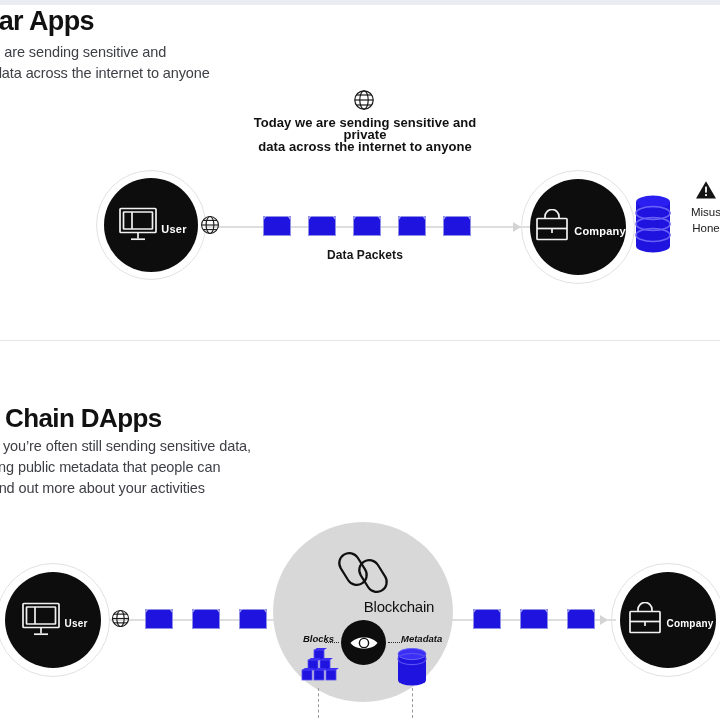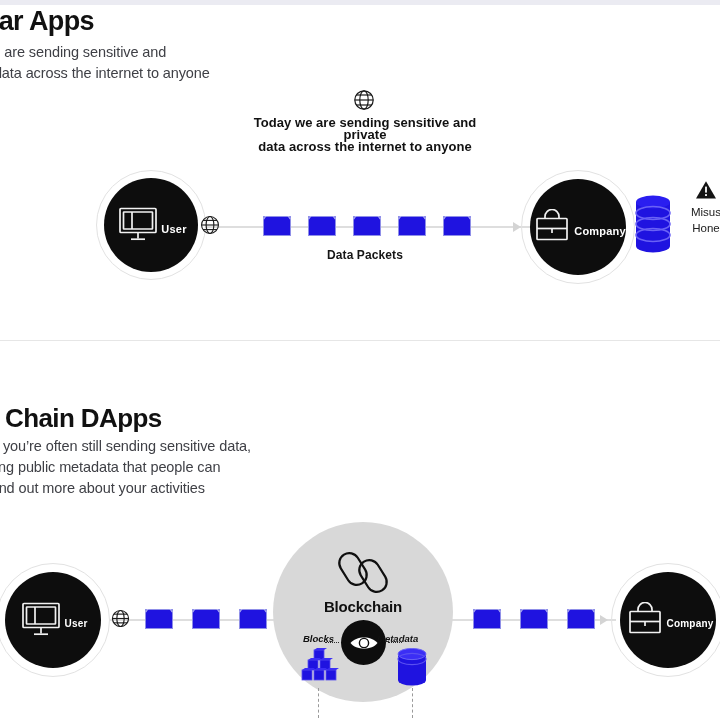--- a/index.html
+++ b/index.html
@@ -126,22 +126,22 @@
     letter-spacing:0.05px;
   }
   
   .bc-circle{
     position:absolute;
     border-radius:50%;
     background:#d8d8d8;
   }
   .bc-title{
     position:absolute;
-    font-size:15px;font-weight:700;color:#101010;
-    text-align:center;width:100%;letter-spacing:-0.2px;
+    font-size:15px;font-weight:400;color:#101010;
+    text-align:center;width:100%;letter-spacing:-0.2px;padding-left:36px;
   }
   .bc-small{
     position:absolute;
     font-size:9.5px;font-weight:700;color:#101010;
     white-space:nowrap;
     font-style:italic;
   }
   .dash-v{
     position:absolute;width:0;
     border-left:1.4px dashed #9a9a9a;
@@ -352,21 +352,21 @@
         <polygon points="23,12 26,10 36,10 33,12"></polygon>
         <polygon points="5,22 8,20 18,20 15,22"></polygon>
         <polygon points="17,22 20,20 30,20 27,22"></polygon>
         <polygon points="29,22 32,20 42,20 39,22"></polygon>
       </g>
     </svg>
   </div>
 
   <div class="dash-v" style="left:318px;top:688px;height:30px;"></div>
 
-  <div class="bc-small" style="left:377px;top:633px;">Metadata</div>
+  <div class="bc-small" style="left:401px;top:633px;">Metadata</div>
 
   <div style="position:absolute;left:396px;top:648px;">
     <svg width="32" height="40" viewBox="0 0 32 40">
       <path d="M2 6 V32 a14 5.6 0 0 0 28 0 V6 Z" fill="#1f13e0"></path>
       <ellipse cx="16" cy="6" rx="14" ry="5.6" fill="#3b2ef5" stroke="#6a62f5" stroke-width="1"></ellipse>
       <ellipse cx="16" cy="11" rx="14" ry="5.6" fill="none" stroke="#5a50f0" stroke-width="1.1"></ellipse>
     </svg>
   </div>
 
   <div class="dash-v" style="left:412px;top:688px;height:30px;"></div>

